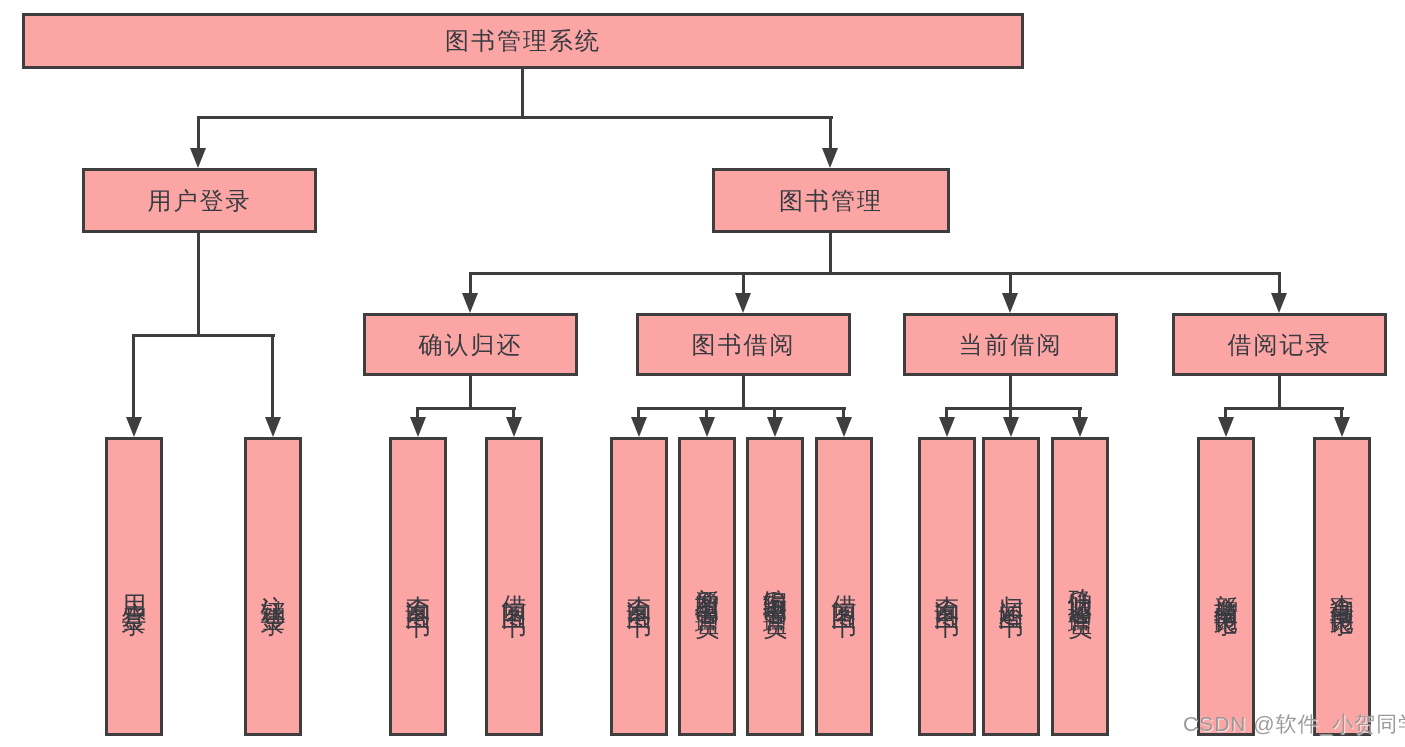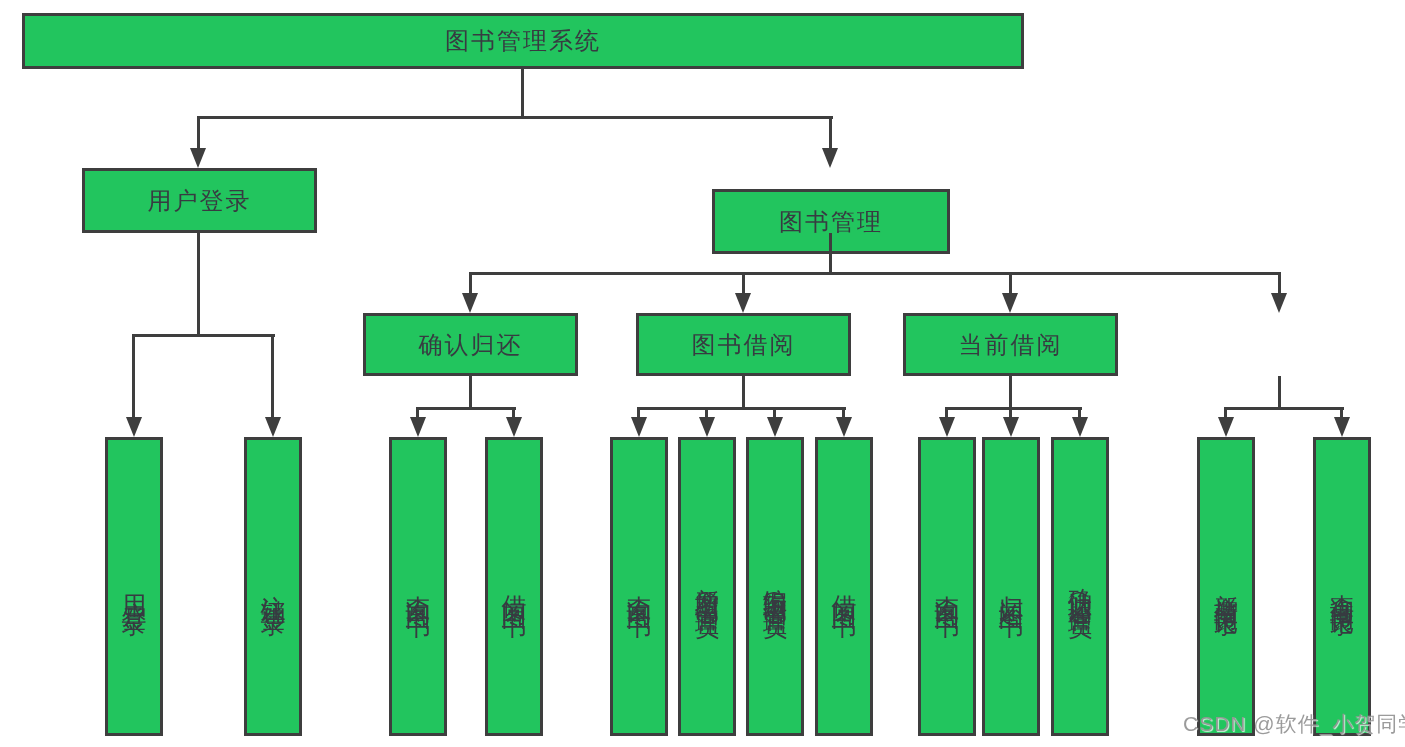--- a/index.html
+++ b/index.html
@@ -1,21 +1,21 @@
 <!DOCTYPE html>
 <html><head>
 <meta charset="utf-8">
 <style>
   html,body{margin:0;padding:0;background:#ffffff;}
   #canvas{
     position:relative;width:1405px;height:747px;background:#ffffff;
     font-family:"Liberation Sans","DejaVu Sans",sans-serif;overflow:hidden;
   }
   .node{
-    position:absolute;box-sizing:border-box;background:#22c55e;
+    position:absolute;box-sizing:border-box;background:#fca5a5;
     border:3px solid #3e3e3e;display:flex;align-items:center;justify-content:center;
     color:#373b41;font-size:24px;letter-spacing:2px;white-space:nowrap;
   }
   .leaf{
     font-size:25px;letter-spacing:6px;
   }
   .leaf .vtext{
     writing-mode:vertical-rl;text-orientation:mixed;line-height:1;white-space:nowrap;
   }
   .leaf.long{letter-spacing:4px;font-size:24px;}
@@ -38,36 +38,39 @@
 <div id="canvas">
 
   <div class="node" style="left:22px;top:13px;width:1002px;height:56px;">
     <span>图书管理系统</span>
   </div>
 
   <div class="node" style="left:82px;top:168px;width:235px;height:65px;">
     <span>用户登录</span>
   </div>
 
-  <div class="node" style="left:712px;top:168px;width:238px;height:65px;margin-top:21px;">
+  <div class="node" style="left:712px;top:168px;width:238px;height:65px;">
     <span>图书管理</span>
   </div>
 
   <div class="node" style="left:363px;top:313px;width:215px;height:63px;">
     <span>确认归还</span>
   </div>
 
   <div class="node" style="left:636px;top:313px;width:215px;height:63px;justify-content:center;">
     <span>图书借阅</span>
   </div>
 
   <div class="node" style="left:903px;top:313px;width:215px;height:63px;">
     <span>当前借阅</span>
   </div>
 
+  <div class="node" style="left:1172px;top:313px;width:215px;height:63px;">
+    <span>借阅记录</span>
+  </div>
 
   <div class="node leaf" style="left:105px;top:437px;width:58px;height:299px;">
     <span class="vtext">用户登录</span>
   </div>
 
   <div class="node leaf" style="left:244px;top:437px;width:58px;height:299px;">
     <span class="vtext">注销登录</span>
   </div>
 
   <div class="node leaf" style="left:389px;top:437px;width:58px;height:299px;">

